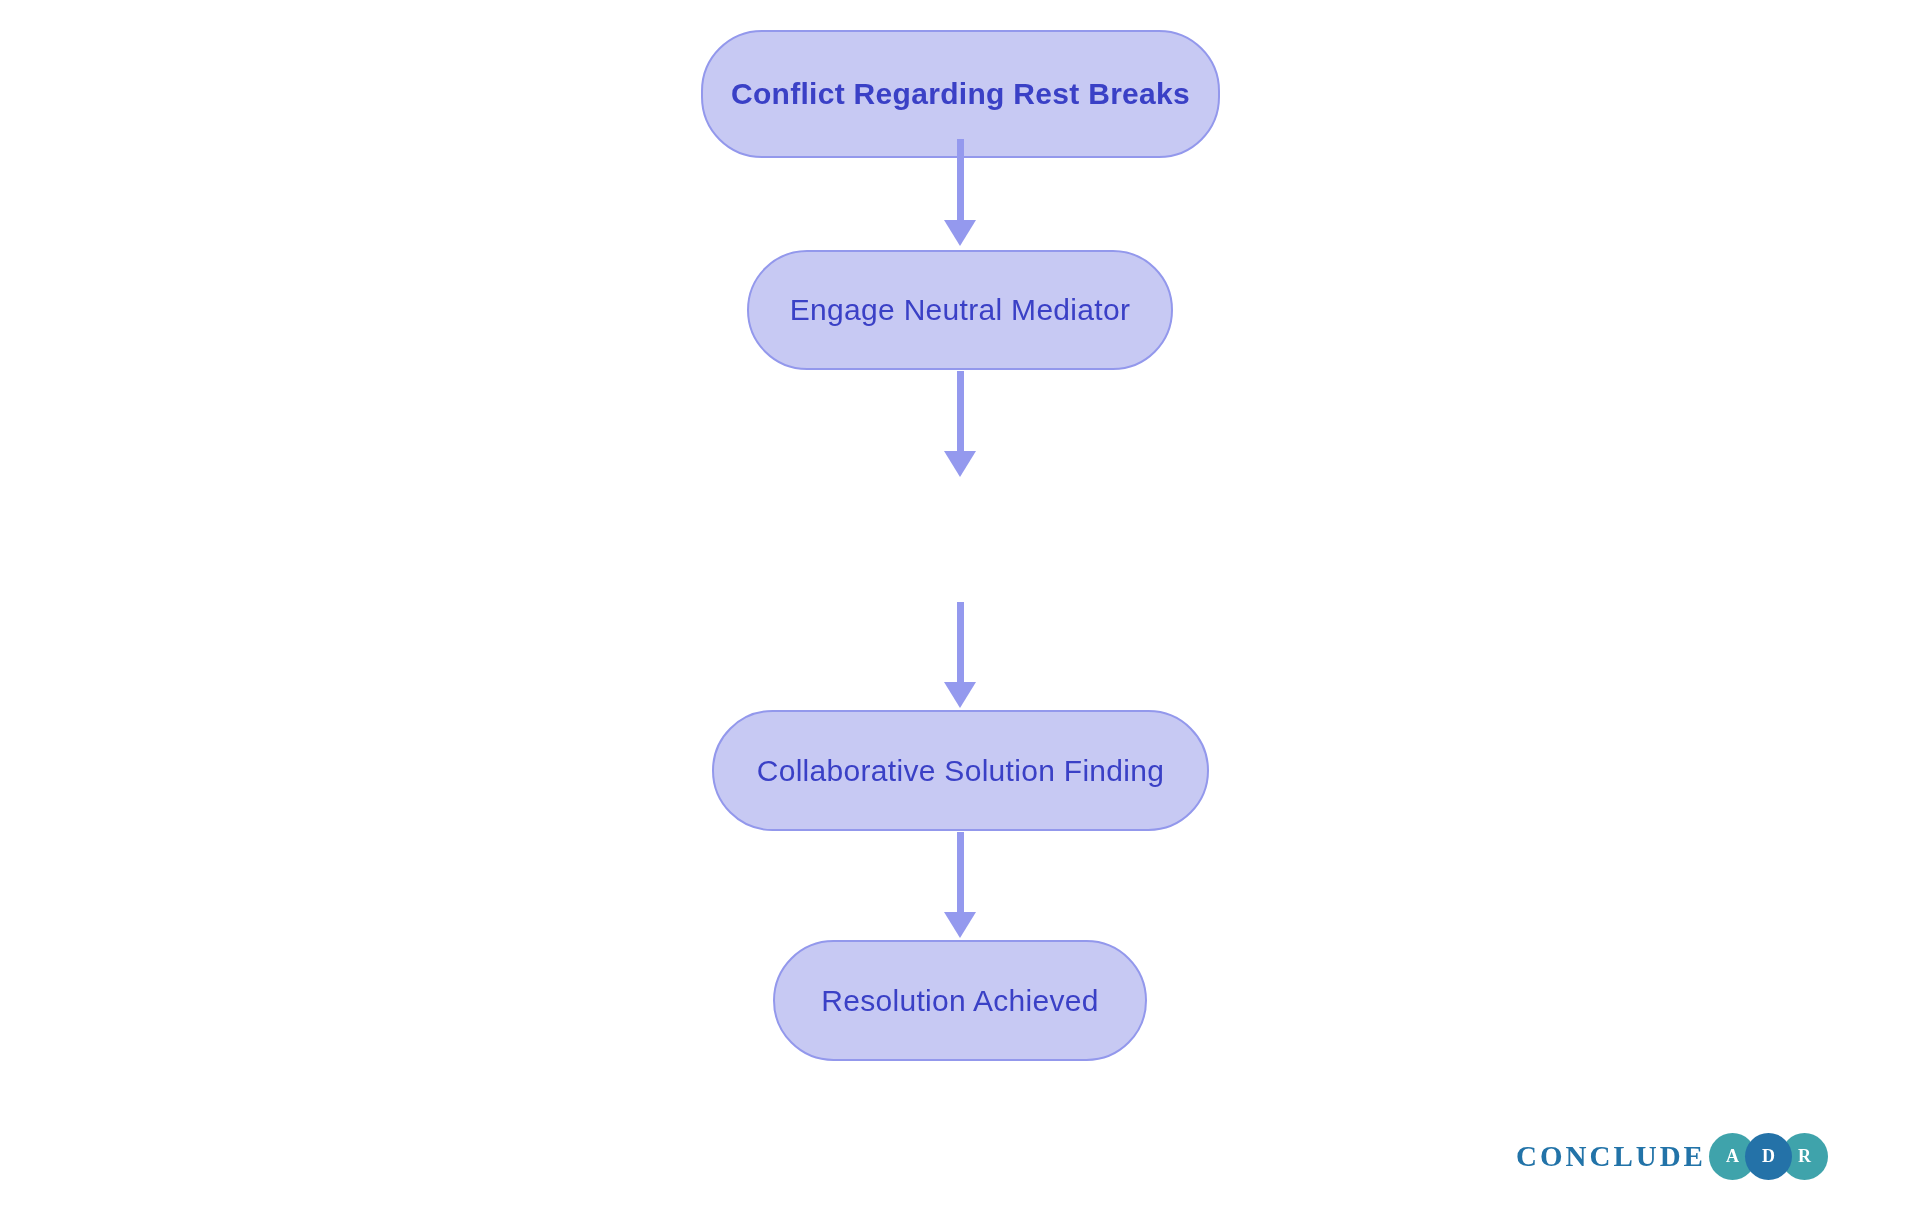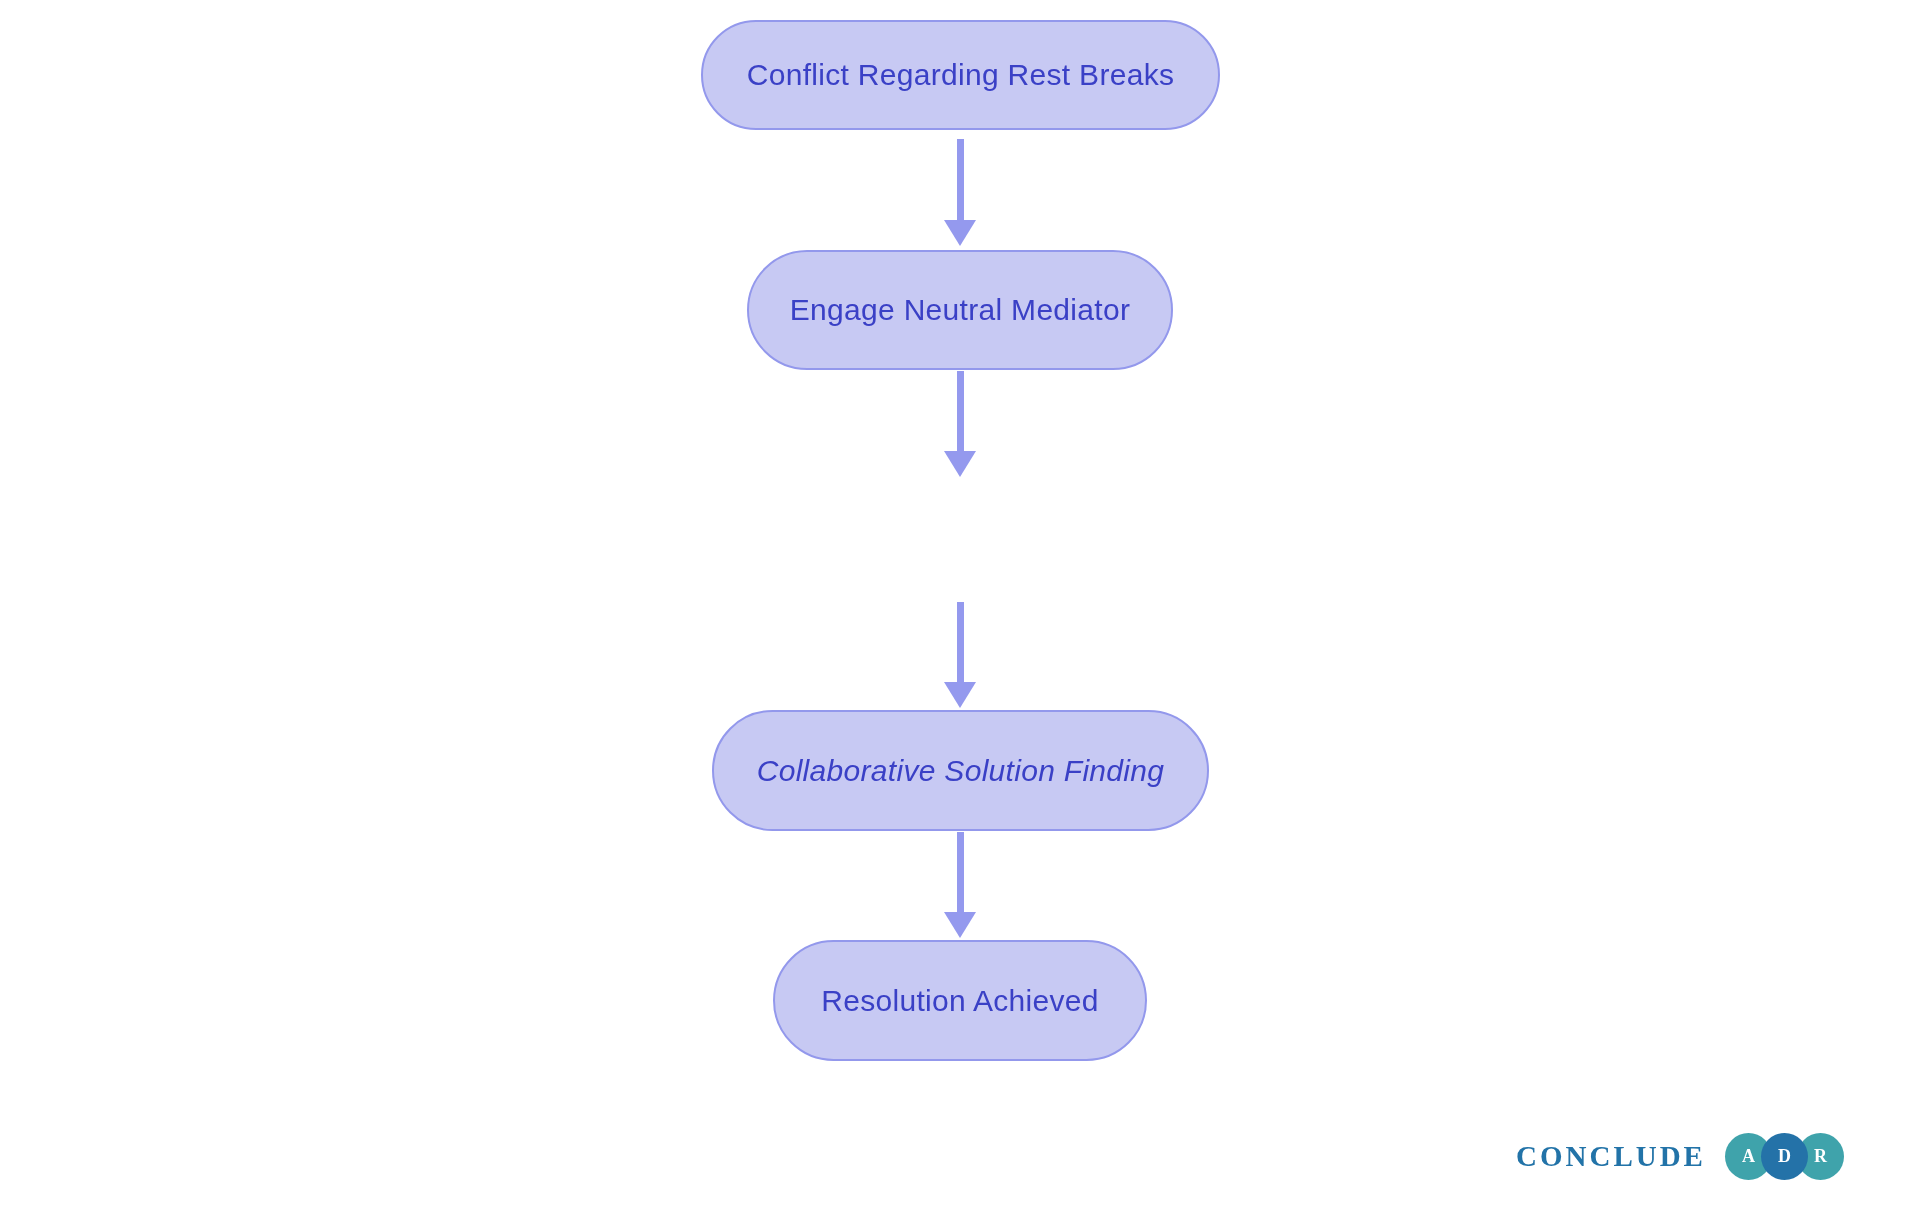--- a/index.html
+++ b/index.html
@@ -19,24 +19,24 @@
     background: #c7c9f3;
     border: 2px solid #9398ec;
     display: flex;
     align-items: center;
     justify-content: center;
     text-align: center;
     font-size: 30px;
     color: #3a40c6;
     letter-spacing: 0.3px;
   }
-  .n1 { left: 701px; top: 20px;  width: 519px; height: 110px; border-radius: 61px; }
+  .n1 { left: 701px; top: 30px;  width: 519px; height: 128px; border-radius: 61px; font-weight: bold; }
   .n2 { left: 747px; top: 250px; width: 426px; height: 120px; border-radius: 60px; text-align: right; }
   .n3 { left: 712px; top: 478px; width: 497px; height: 123px; border-radius: 62px; }
-  .n4 { left: 712px; top: 710px; width: 497px; height: 121px; border-radius: 61px; font-style: italic; }
+  .n4 { left: 712px; top: 710px; width: 497px; height: 121px; border-radius: 61px; }
   .n5 { left: 773px; top: 940px; width: 374px; height: 121px; border-radius: 61px; justify-content: center; }
   .arrow {
     position: absolute;
     left: 943px;
     width: 34px;
     display: flex;
     flex-direction: column;
     align-items: center;
   }
   .arrow .line { width: 7px; background: #9499ee; }
@@ -48,21 +48,21 @@
   }
   .a1 { top: 139px; } .a1 .line { height: 81px; }
   .a2 { top: 371px; } .a2 .line { height: 80px; }
   .a3 { top: 602px; } .a3 .line { height: 80px; }
   .a4 { top: 832px; } .a4 .line { height: 80px; }
   .logo {
     position: absolute;
     left: 1516px; top: 1133px;
     display: flex;
     align-items: center;
-    gap: 19px;
+    gap: 3px;
   }
   .wordmark {
     font-family: "Liberation Serif", serif;
     font-weight: bold;
     font-size: 29px;
     letter-spacing: 3px;
     color: #2273a8;
   }
   .badges { display: flex; align-items: center; }
   .badge {

